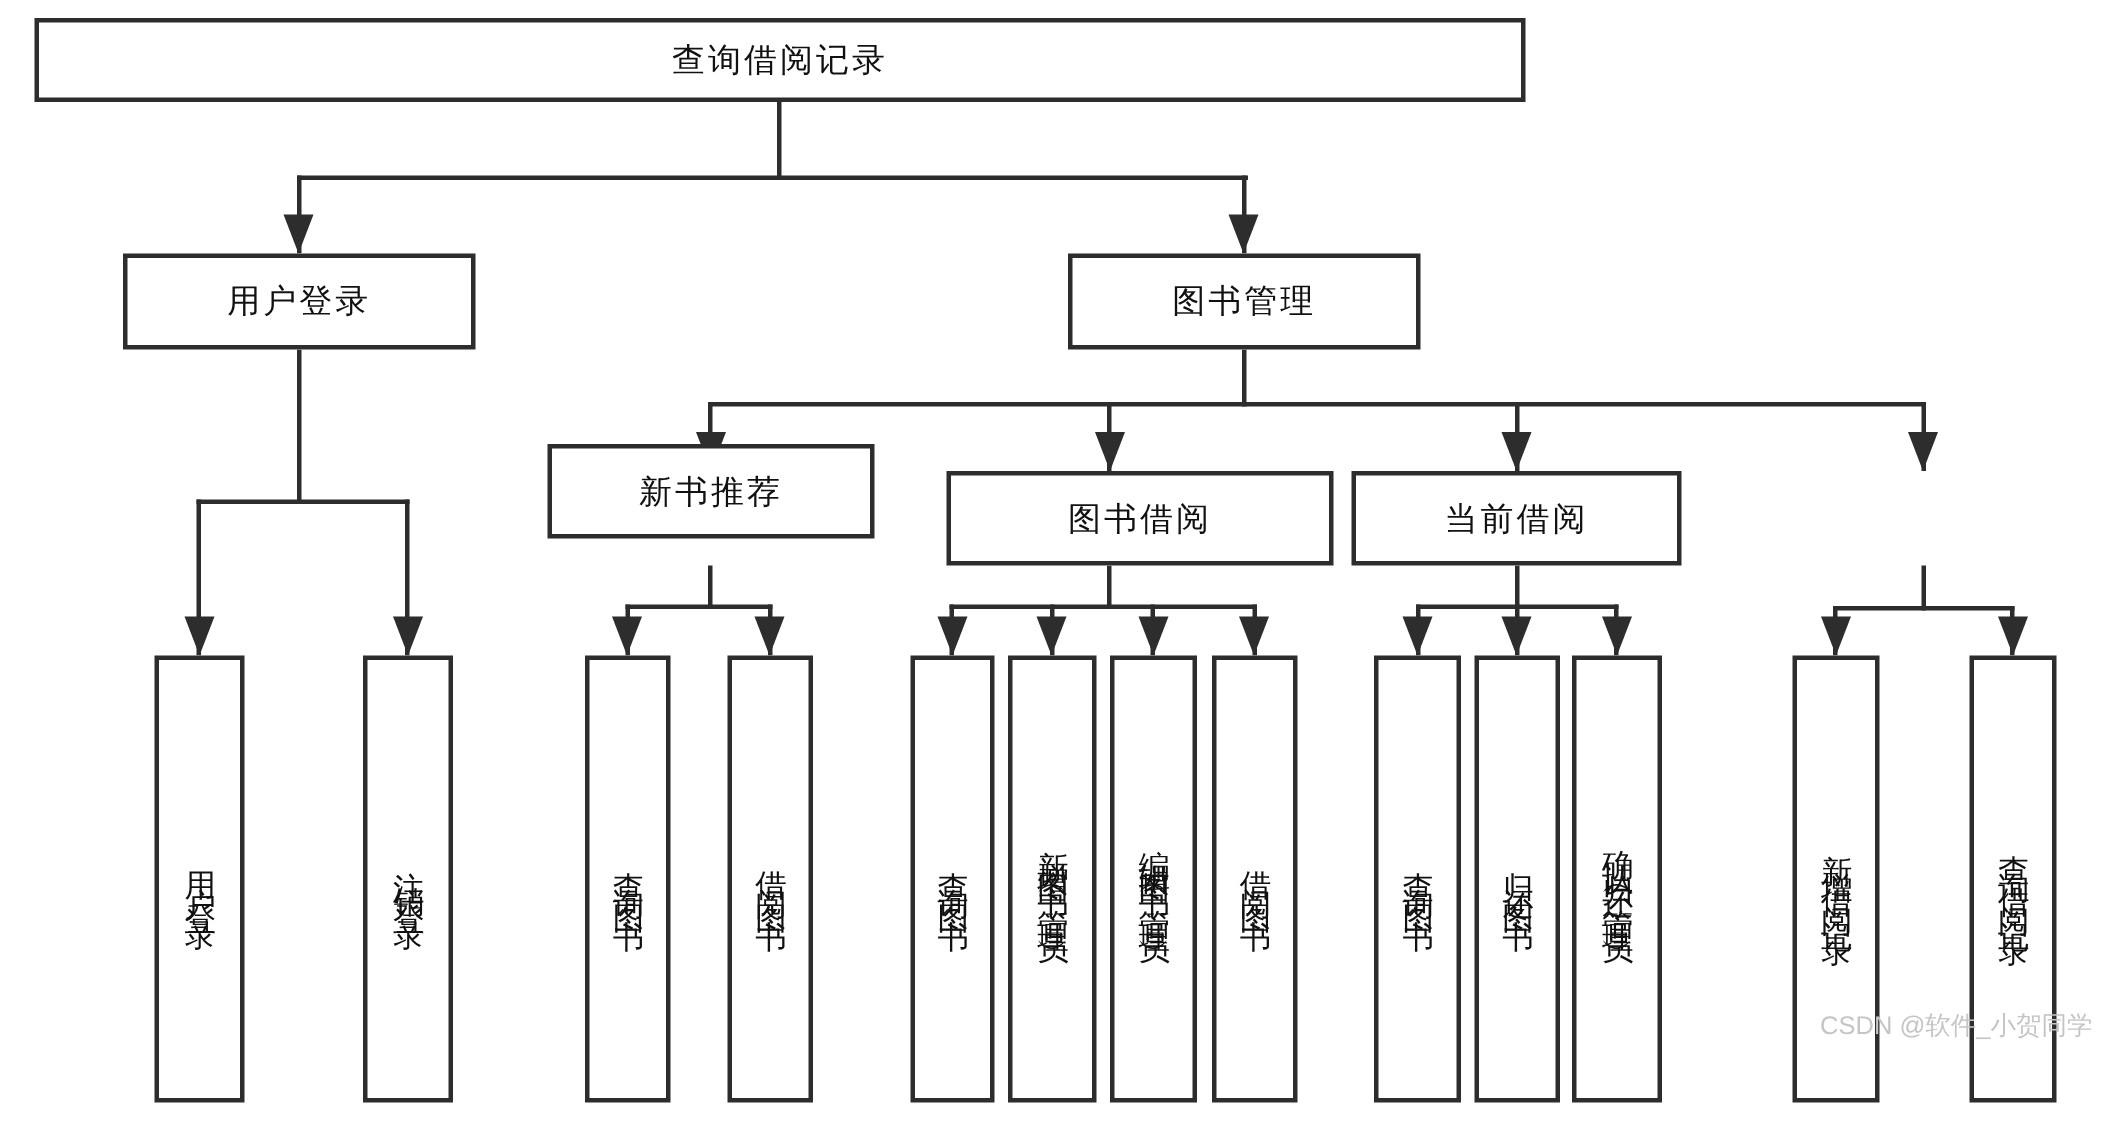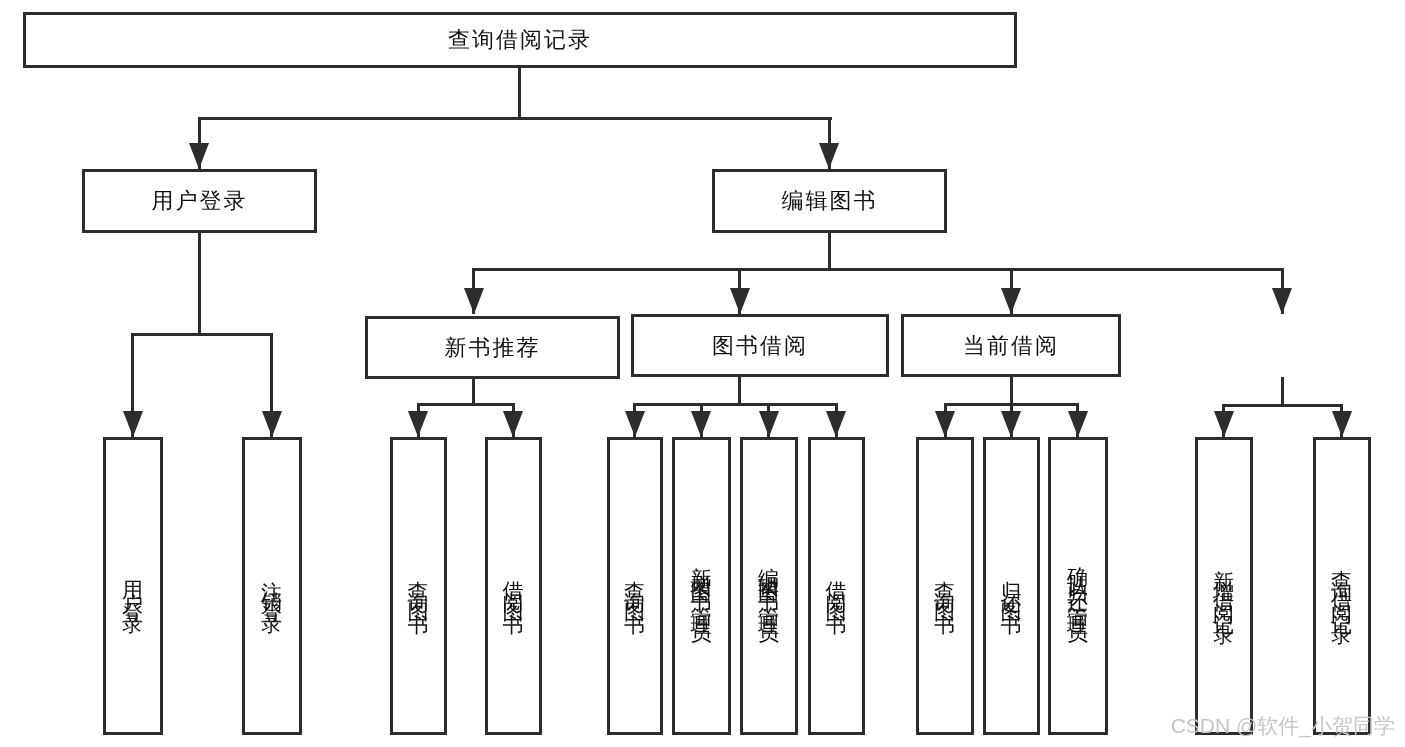--- a/index.html
+++ b/index.html
@@ -25,21 +25,21 @@
     font-size:21px;letter-spacing:11px;line-height:1;white-space:nowrap;
   }
   .node.v.long span{letter-spacing:8px;}
   .ln{position:absolute;background:var(--line);}
   .arrow{
     position:absolute;width:0;height:0;
     border-left:10px solid transparent;border-right:10px solid transparent;
     border-top:26px solid var(--line);
   }
   .watermark{
-    position:absolute;top:712px;right:10px;font-size:21px;color:var(--wm);
+    position:absolute;top:672px;right:10px;font-size:17px;color:var(--wm);
     white-space:nowrap;
     margin-left:42px;
   }
 </style>
 </head>
 <body>
 
 <div class="canvas">
 
   <div class="ln" style="left:518px;top:68px;width:3px;height:52px"></div>
@@ -103,24 +103,24 @@
   <div class="arrow" style="left:1332px;top:411px"></div>
 
   <div class="node h" style="left:23px;top:12px;width:994px;height:56px">
     <span>查询借阅记录</span>
   </div>
 
   <div class="node h" style="left:82px;top:169px;width:235px;height:64px">
     <span>用户登录</span>
   </div>
   <div class="node h" style="left:712px;top:169px;width:235px;height:64px">
-    <span>编辑图书</span>
+    <span>图书管理</span>
   </div>
 
-  <div class="node h" style="left:365px;top:316px;width:255px;height:63px">
+  <div class="node h" style="left:365px;top:296px;width:218px;height:63px">
     <span>新书推荐</span>
   </div>
   <div class="node h" style="left:631px;top:314px;width:258px;height:63px">
     <span>图书借阅</span>
   </div>
   <div class="node h" style="left:901px;top:314px;width:220px;height:63px">
     <span>当前借阅</span>
   </div>
 
   <div class="node v" style="left:103px;top:437px;width:60px;height:298px">

